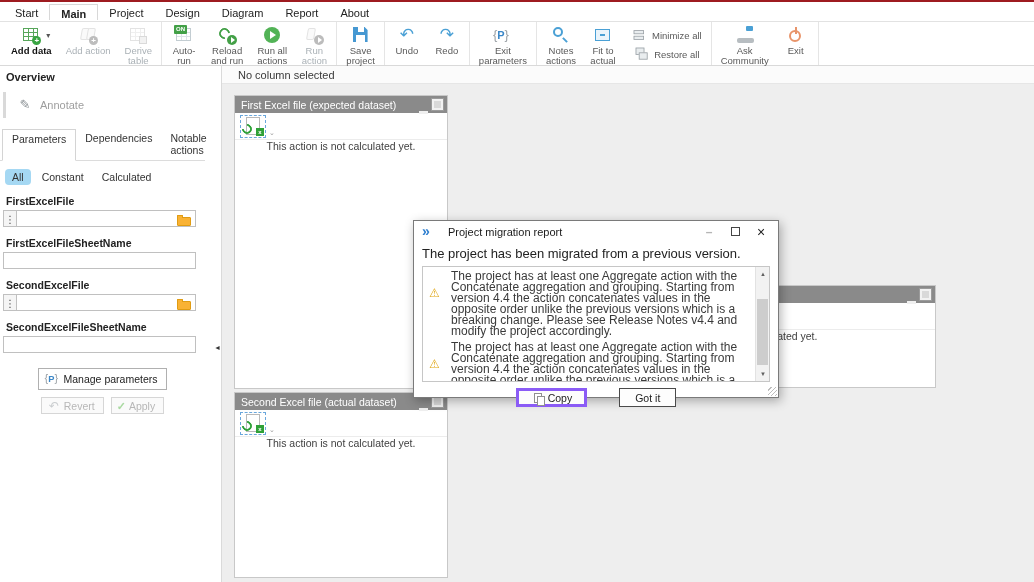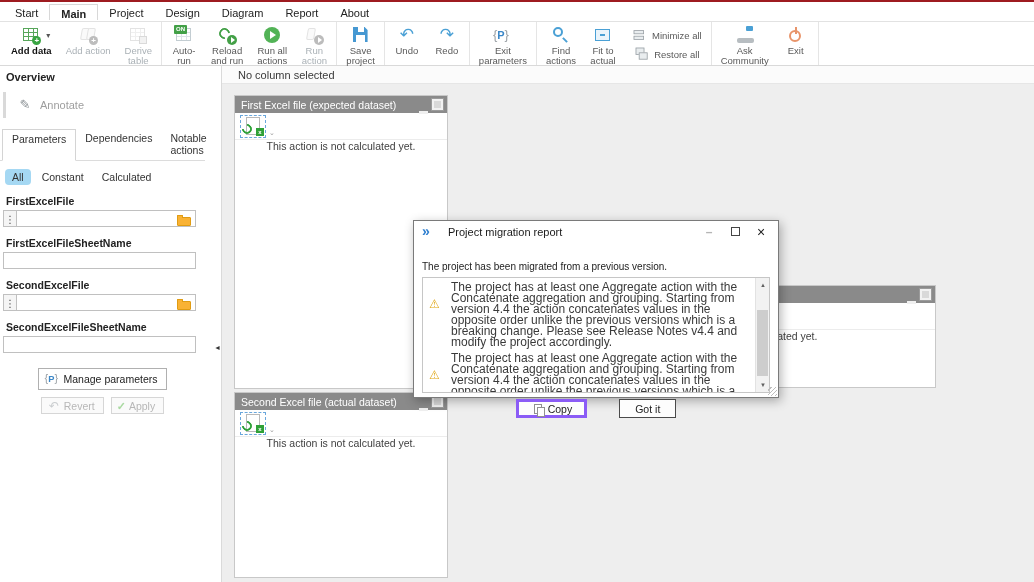--- a/index.html
+++ b/index.html
@@ -138,21 +138,21 @@
   .pmsg{text-align:center;font-size:10.5px;color:#404040}
 
   
   .dialog{position:absolute;left:413px;top:220px;width:366px;height:178px;background:#fff;border:1px solid #7a7a7a;box-shadow:2px 3px 10px rgba(0,0,0,.3);z-index:50}
   .dtitlebar{height:21px;display:flex;align-items:center;padding:0 4px 0 8px}
   .dtitle{font-size:11px;color:#1a1a1a;margin-left:6px;flex:1;font-weight:normal}
   .dctl{width:26px;text-align:center;font-size:12px;color:#333;height:18px;line-height:18px}
   .dmin{color:#b5b5b5;font-weight:bold}
   .dmax{width:9px;height:9px;border:1px solid #444;margin-top:4px}
   .dx{font-size:14px;color:#222}
-  .dintro{font-size:10px;color:#222;margin:19px 8px 5px 8px}
+  .dintro{font-size:13px;color:#222;margin:4px 8px 5px 8px}
   .dlist{position:relative;margin:0 8px;height:116px;border:1px solid #c6c6c6;overflow:hidden;background:#fff}
   .dlist-inner{padding:4px 18px 0 4px}
   .witem{display:flex;margin-bottom:5px}
   .witem .ic{width:16px;height:16px;margin:12px 6px 0 2px;flex:none}
   .wtext{font-size:12px;line-height:11px;color:#3a3a3a}
   .sb{position:absolute;right:0;top:0;bottom:0;width:14px;background:#f2f2f2;border-left:1px solid #e2e2e2}
   .sb-up,.sb-dn{position:absolute;left:0;width:14px;height:14px;text-align:center;font-size:6px;color:#606060;line-height:14px}
   .sb-up{top:0}.sb-dn{bottom:0}
   .sb-thumb{position:absolute;left:1px;right:1px;top:32px;bottom:16px;background:#cdcdcd}
   .dbtns{display:flex;justify-content:center;gap:32px;margin-top:6px}
@@ -287,21 +287,21 @@
 parameters</span>
 
         </div>
     </div>
     <div class="tb-group">
       <div class="tb-item">
           <span class="tb-icontop">
             <span class="ic ic-find"><i class="mag"></i><i class="magh"></i></span>
             
           </span>
-          <span class="tb-label">Find
+          <span class="tb-label">Notes
 actions</span>
 
         </div>
       <div class="tb-item">
           <span class="tb-icontop">
             <span class="ic ic-fit"><i class="fitb">
               <i class="dash"></i>
             </i></span>
             
           </span>

